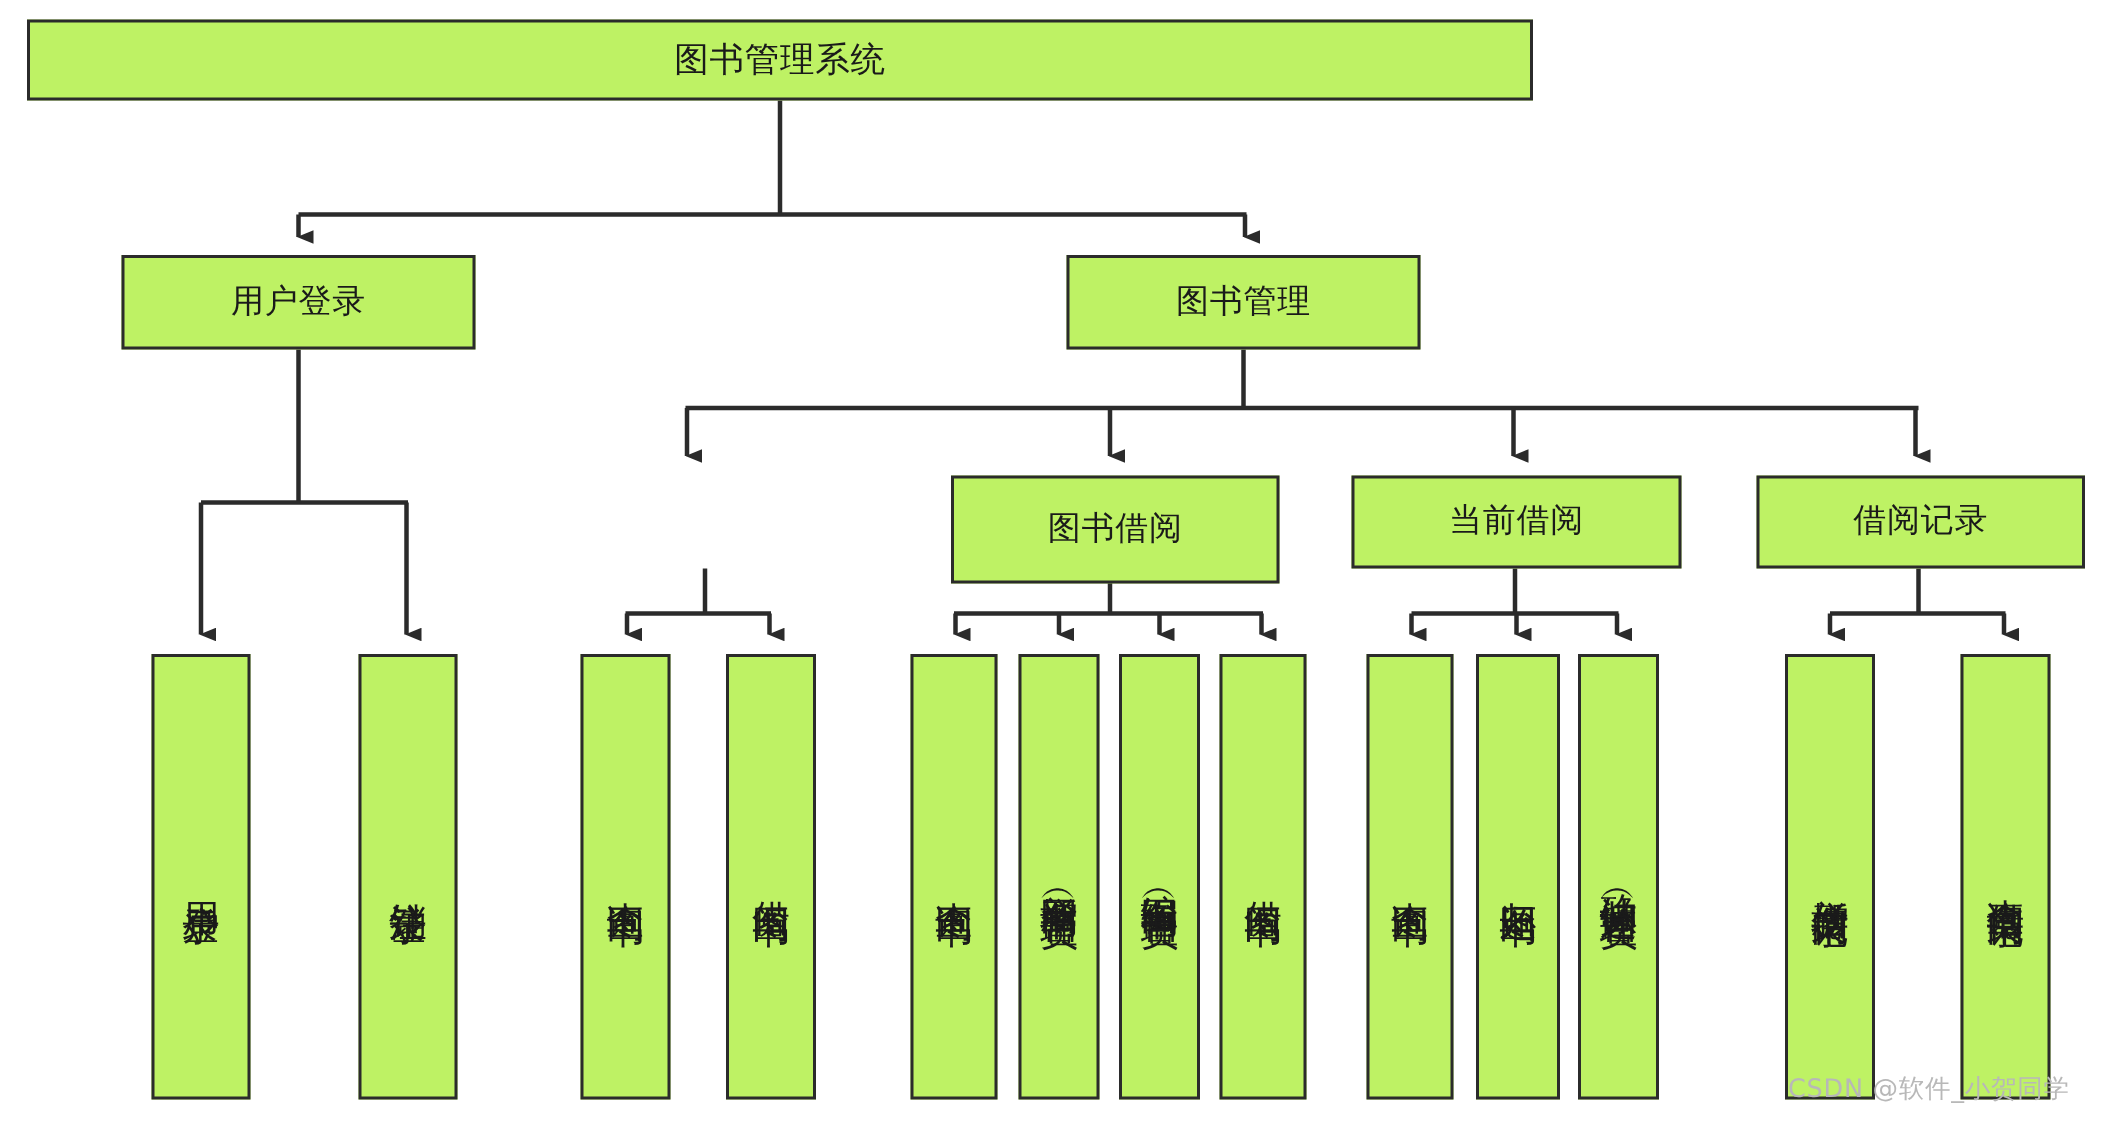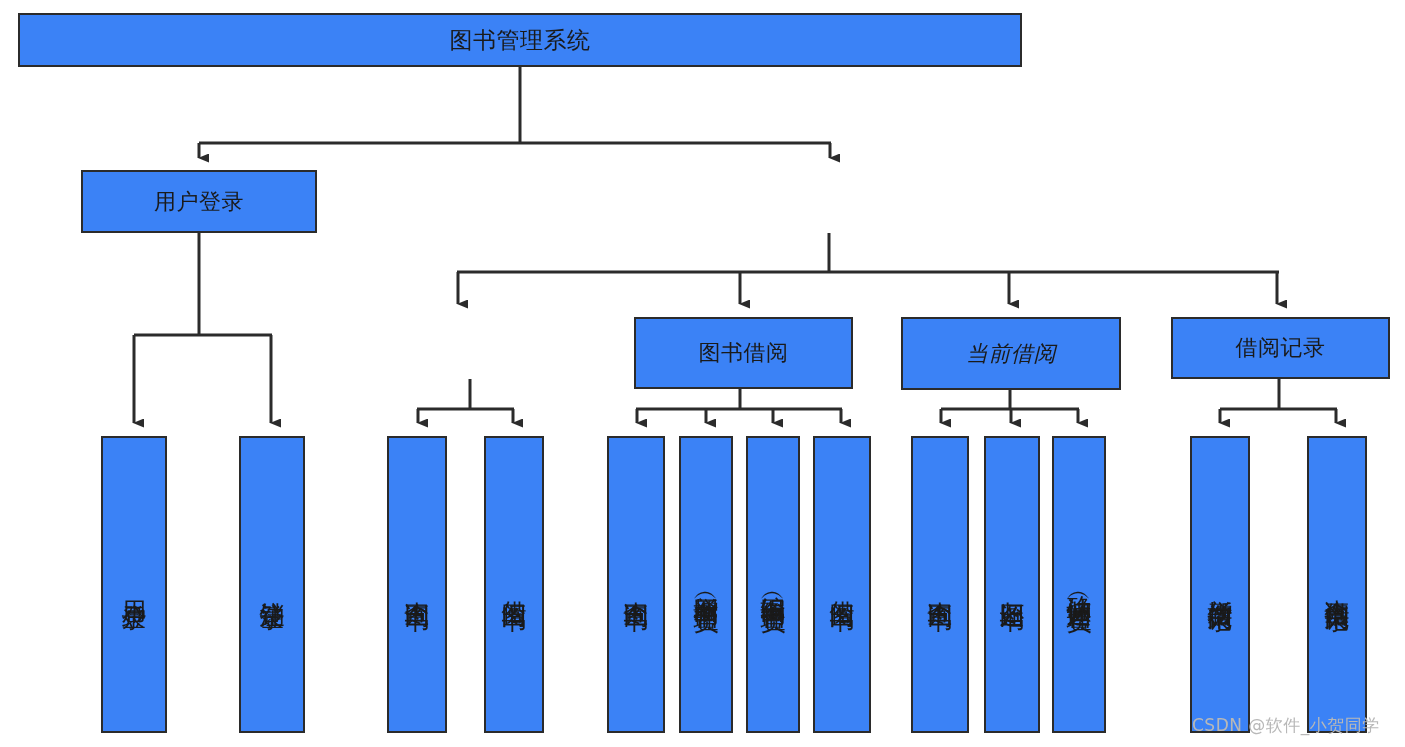--- a/index.html
+++ b/index.html
@@ -23,21 +23,21 @@
     position: absolute;
     left: 0;
     top: 0;
     width: 1405px;
     height: 747px;
   }
   .node-box {
     position: absolute;
     box-sizing: border-box;
     border: 2px solid #2b2b2b;
-    background: #3b82f6;
+    background: #bef264;
     display: flex;
     align-items: center;
     justify-content: center;
     color: #1a1a1a;
   }
   .node-label {
     font-size: 22px;
     line-height: 1.15;
     letter-spacing: 0.5px;
     white-space: nowrap;
@@ -127,25 +127,28 @@
     </g>
   </svg>
 
   <div class="node-box node-root" id="node-root" style="left: 18px; top: 13px; width: 1004px; height: 54px;">
     <span class="node-label">图书管理系统</span>
   </div>
 
   <div class="node-box node-l2" id="node-l2-0" style="left: 81px; top: 170px; width: 236px; height: 63px;">
     <span class="node-label">用户登录</span>
   </div>
+  <div class="node-box node-l2" id="node-l2-1" style="left: 711px; top: 170px; width: 236px; height: 63px;">
+    <span class="node-label">图书管理</span>
+  </div>
 
   <div class="node-box node-l3" id="node-l3-1" style="left: 634px; top: 317px; width: 219px; height: 72px;">
     <span class="node-label">图书借阅</span>
   </div>
-  <div class="node-box node-l3" id="node-l3-2" style="left: 901px; top: 317px; width: 220px; height: 73px; font-style: italic;">
+  <div class="node-box node-l3" id="node-l3-2" style="left: 901px; top: 317px; width: 220px; height: 62px;">
     <span class="node-label">当前借阅</span>
   </div>
   <div class="node-box node-l3" id="node-l3-3" style="left: 1171px; top: 317px; width: 219px; height: 62px; align-items: center;">
     <span class="node-label">借阅记录</span>
   </div>
 
   <div class="node-box node-leaf" id="node-leaf-0" style="left: 101px; top: 436px; width: 66px; height: 297px;">
     <span class="node-label">用户登录</span>
   </div>
   <div class="node-box node-leaf" id="node-leaf-1" style="left: 239px; top: 436px; width: 66px; height: 297px;">

